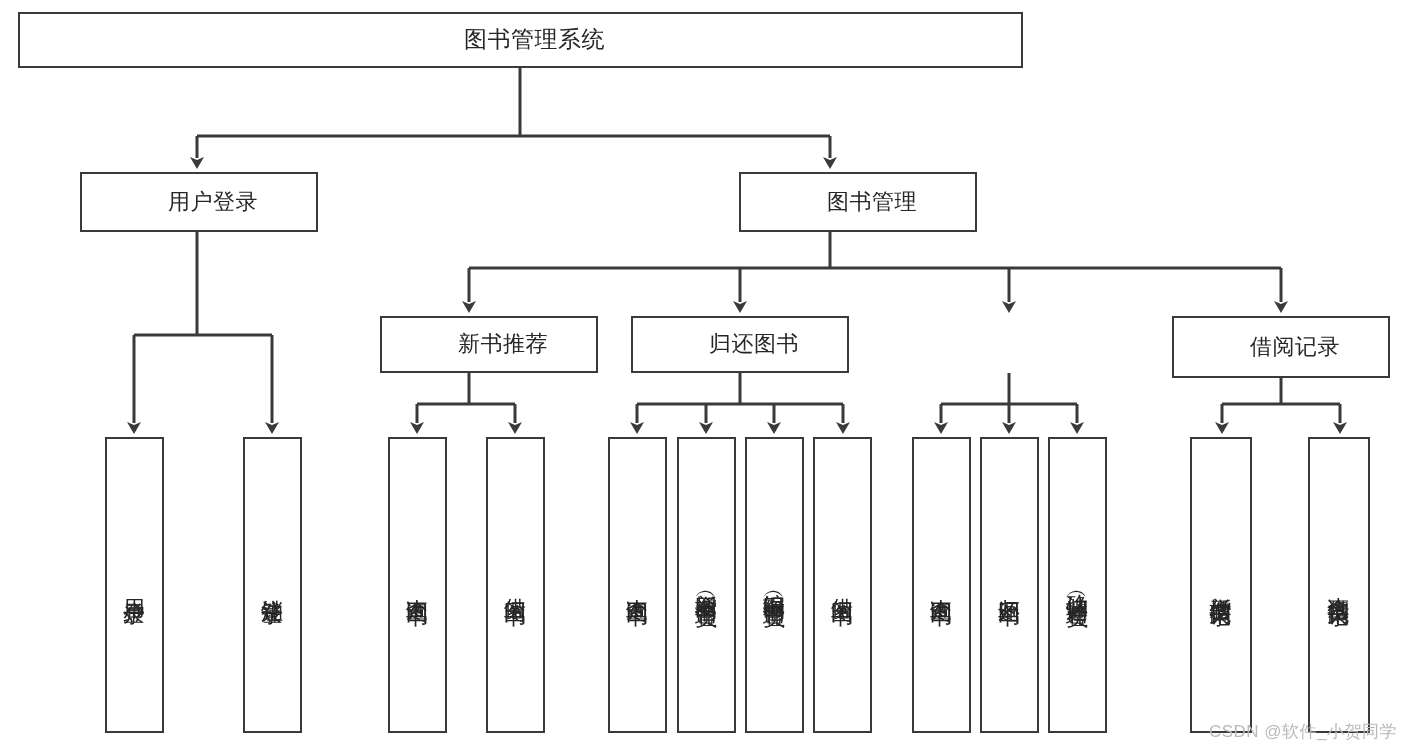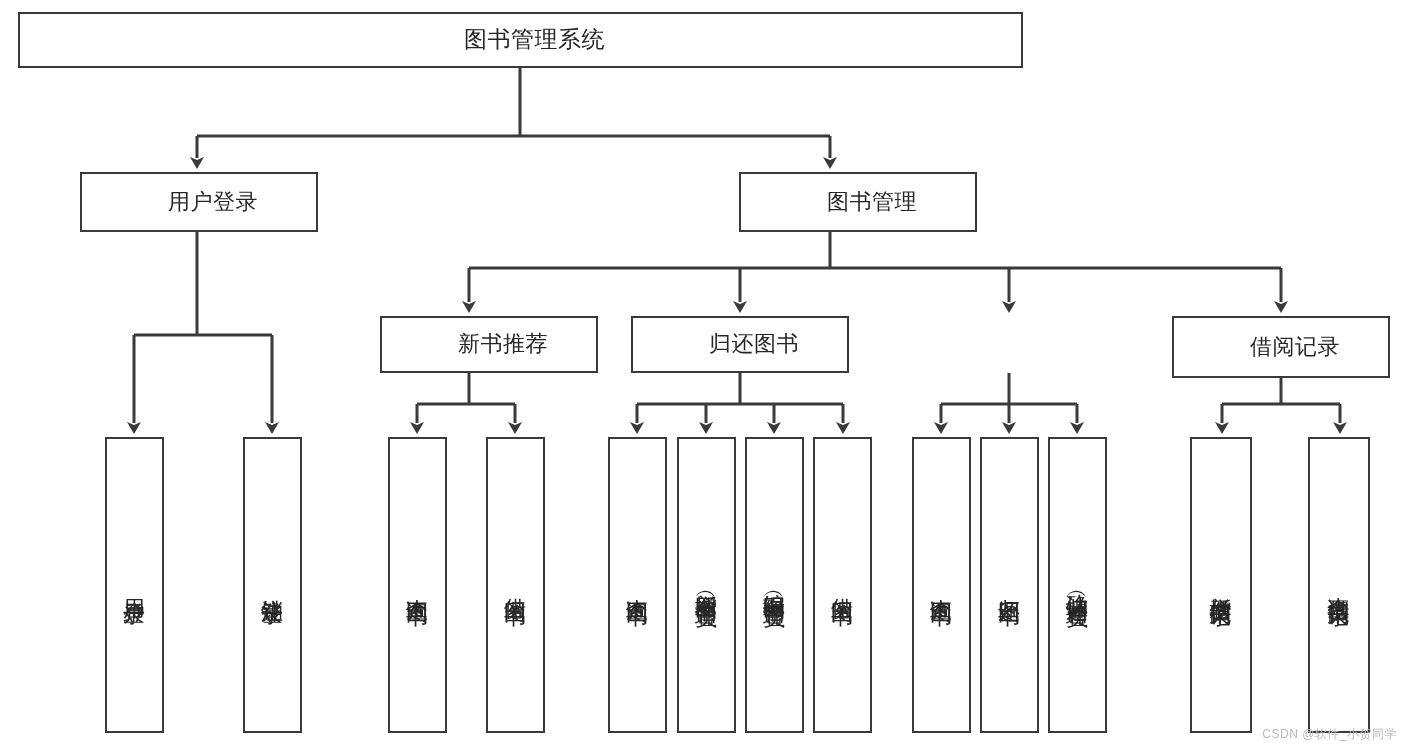--- a/index.html
+++ b/index.html
@@ -58,21 +58,21 @@
   .node.vert .vtext {
     writing-mode: vertical-rl;
     text-orientation: upright;
     display: block;
     text-align: center;
   }
   .watermark {
     position: absolute;
     right: 8px;
     bottom: 4px;
-    font-size: 12px;
+    font-size: 17px;
     color: #b9b9b9;
     letter-spacing: 0.5px;
     z-index: 5;
     white-space: nowrap;
   }
 </style>
 </head>
 <body>
 
 <div id="canvas">

